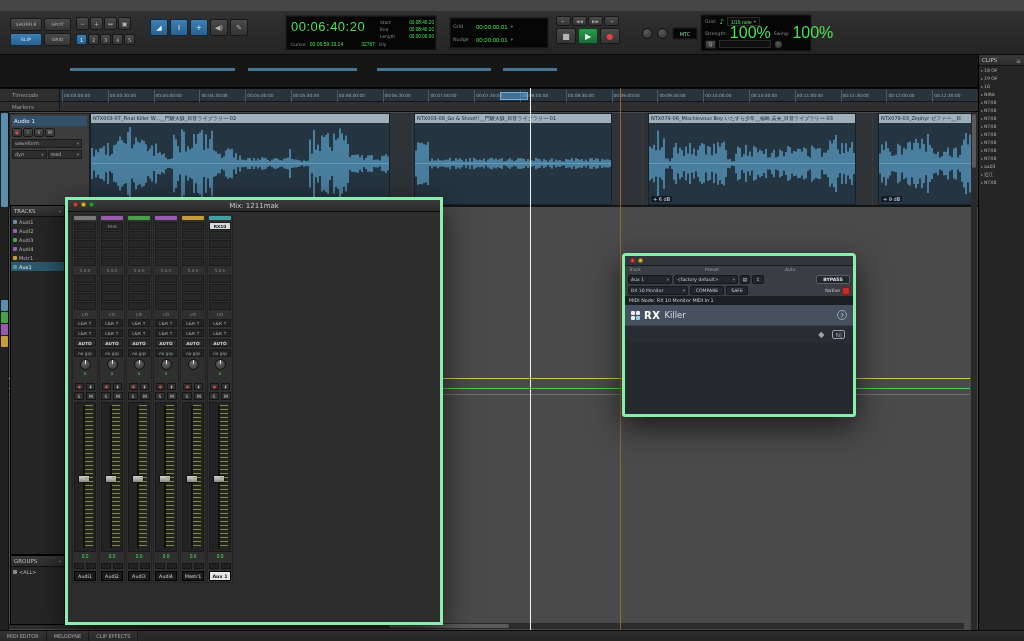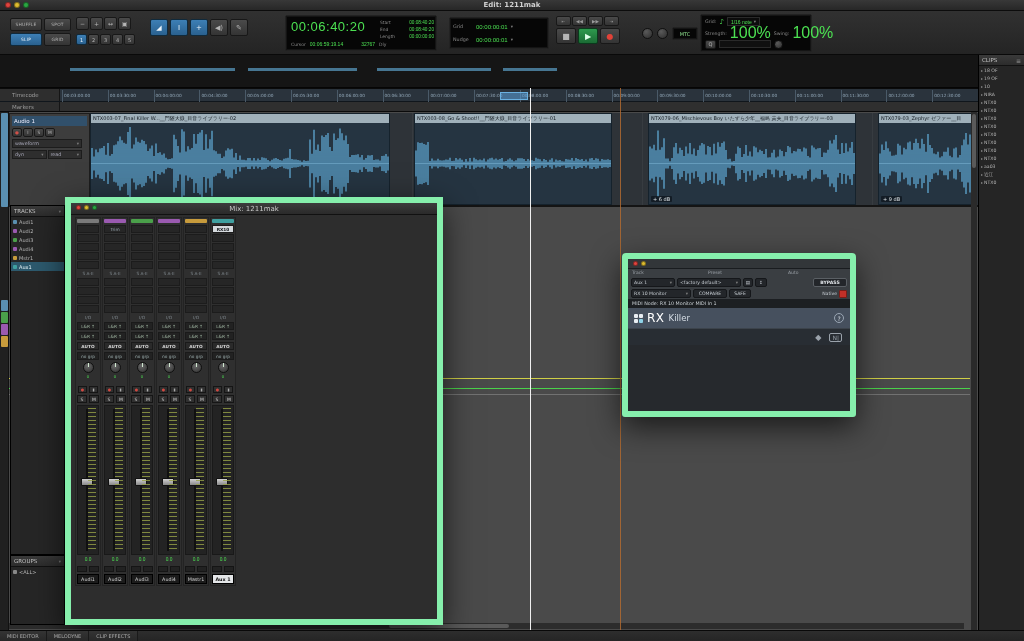--- a/index.html
+++ b/index.html
@@ -107,21 +107,21 @@
 
   
   .panel-header{height:11px;background:linear-gradient(#3a3a3a,#2c2c2c);border-bottom:1px solid #111;display:flex;align-items:center;justify-content:space-between;padding:0 3px;font-size:5.5px;color:#c0c0c0}
   #tracks-panel{left:10px;top:205px;width:55px;height:350px;background:#262626;border:1px solid #000;z-index:4}
   #groups-panel{left:10px;top:555px;width:55px;height:70px;background:#262626;border:1px solid #000;z-index:4}
   .tp-item{height:9px;display:flex;align-items:center;gap:2px;padding:0 2px;font-size:5px;color:#b5b5b5;white-space:nowrap;overflow:hidden}
   .tp-item.sel{background:#2d5a6e;color:#e8f4f8}
   .tp-dot{width:4px;height:4px;border-radius:1px;flex:none}
 
   
-  .window{box-shadow:0 10px 30px rgba(0,0,0,.65);border:6px solid #86efac}
+  .window{box-shadow:0 10px 30px rgba(0,0,0,.65);border:3px solid #86efac}
   .win-titlebar{height:12px;background:linear-gradient(#3c3c3c,#2a2a2a);display:flex;align-items:center;justify-content:center;position:relative;color:#c8c8c8;font-size:7px;border-bottom:1px solid #111}
   #mix-window{left:65px;top:197px;width:378px;height:428px;background:#2d2d2d;z-index:5}
   #mixer-strips{position:absolute;left:4px;top:14px;display:flex;gap:1px}
   .strip{width:26px;background:#2f2f2f;border:1px solid #232323;display:flex;flex-direction:column;gap:2px;padding:1px;font-size:4.5px}
   .chip{height:4px;border-radius:1px}
   .slots{display:flex;flex-direction:column;gap:1px}
   .slot{height:8px;background:#262626;border:1px solid #1c1c1c;color:#99a5ad;display:flex;align-items:center;justify-content:center;font-size:4.3px;overflow:hidden}
   .slot.lit{background:#d6dade;color:#14171a;font-weight:bold}
   .seclabel{text-align:center;color:#7e868c;font-size:4.3px;height:5px;line-height:5px}
   .iobox{height:8px;background:#222;border:1px solid #1a1a1a;color:#9fb5a0;display:flex;align-items:center;justify-content:center;font-size:4.3px}
@@ -154,21 +154,21 @@
   .w44{width:44px}.w64{width:64px}.w10{width:10px;justify-content:center}.w12{width:12px;justify-content:center}
   .w60{width:60px}.w34{width:34px;justify-content:center}.w22{width:22px;justify-content:center}
   .bypass{width:34px;justify-content:center;margin-left:auto;border-color:#5a5f64;color:#e2e6ea;font-weight:bold}
   .rx-native{font-size:4.6px;color:#c6ccd2;margin-left:auto}
   .rx-red{width:8px;height:8px;background:#c23028;border:1px solid #7a1d18;border-radius:1px;flex:none}
   .rx-midi{height:9px;background:#1c1f22;font-size:4.8px;color:#cdd3d8;display:flex;align-items:center;padding:0 4px}
   .rx-brand{height:20px;background:#46505e;display:flex;align-items:center;gap:4px;padding:0 6px}
   .rx-logo{display:grid;grid-template-columns:4px 4px;grid-auto-rows:4px;gap:1px}
   .rx-logo i{background:#e8edf2;border-radius:1px}
   .rx-logo i:nth-child(4){background:#8fd3e8}
-  .rx-name{font-size:12px;font-weight:normal;color:#fff;letter-spacing:.5px}
+  .rx-name{font-size:10px;font-weight:bold;color:#fff;letter-spacing:.5px}
   .rx-product{font-size:8.5px;color:#d7dee6}
   .rx-help{margin-left:auto;width:10px;height:10px;border:1px solid #9aa6b4;border-radius:50%;font-size:6px;color:#d6dde4;display:flex;align-items:center;justify-content:center}
   .rx-body{height:78px;background:#1f2327;display:flex;align-items:center;justify-content:center}
   .rx-body span{font-size:12.5px;color:#d3d7db;letter-spacing:1.2px;font-family:"Liberation Sans",sans-serif}
   .rx-footer{height:17px;background:#282d33;border-top:1px solid #3c434b;display:flex;align-items:center;justify-content:flex-end;gap:8px;padding:0 8px;color:#9aa2ab}
   .iz{font-size:8px}
   .ni{font-size:6px;border:1px solid #9aa2ab;padding:0 2px;border-radius:2px}
 
   
   #clips-panel{left:978px;top:55px;width:46px;height:575px;background:#252525;border-left:1px solid #000;z-index:3}
@@ -179,28 +179,20 @@
   
   #bottom-bar{left:0;top:630px;width:1024px;height:11px;background:linear-gradient(#2e2e2e,#252525);border-top:1px solid #090909;z-index:9}
   #bottom-tabs{display:flex;height:100%}
   .bb-tab{display:flex;align-items:center;padding:0 7px;font-size:5px;color:#a8a8a8;border-right:1px solid #1a1a1a;background:linear-gradient(#343434,#282828);white-space:nowrap}
 </style>
 </head>
 <body>
 
 <div id="app">
 
-  <div id="titlebar" class="abs">
-    <div class="traffic">
-      <span class="dot red"></span>
-      <span class="dot yellow"></span>
-      <span class="dot green"></span>
-    </div>
-    <span>Edit: 1211mak</span>
-  </div>
 
   <div id="toolbar" class="abs">
     <div id="mode-buttons" class="abs">
         <div class="btn mode">SHUFFLE</div>
         <div class="btn mode">SPOT</div>
         <div class="btn mode active">SLIP</div>
         <div class="btn mode">GRID</div>
       </div>
     <div id="zoom-buttons" class="abs">
         <div class="btn zb">−</div>

